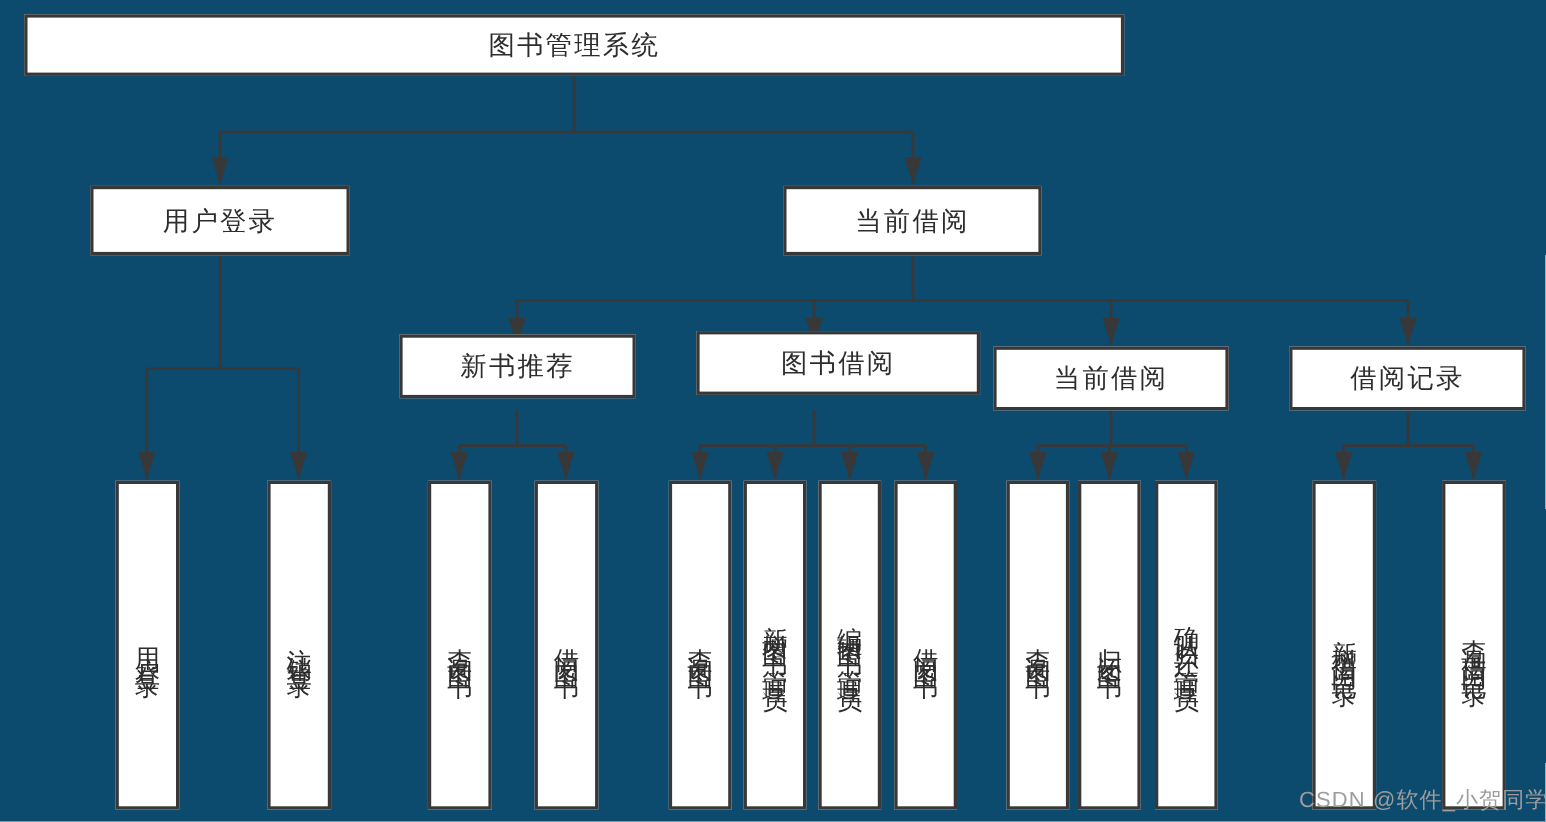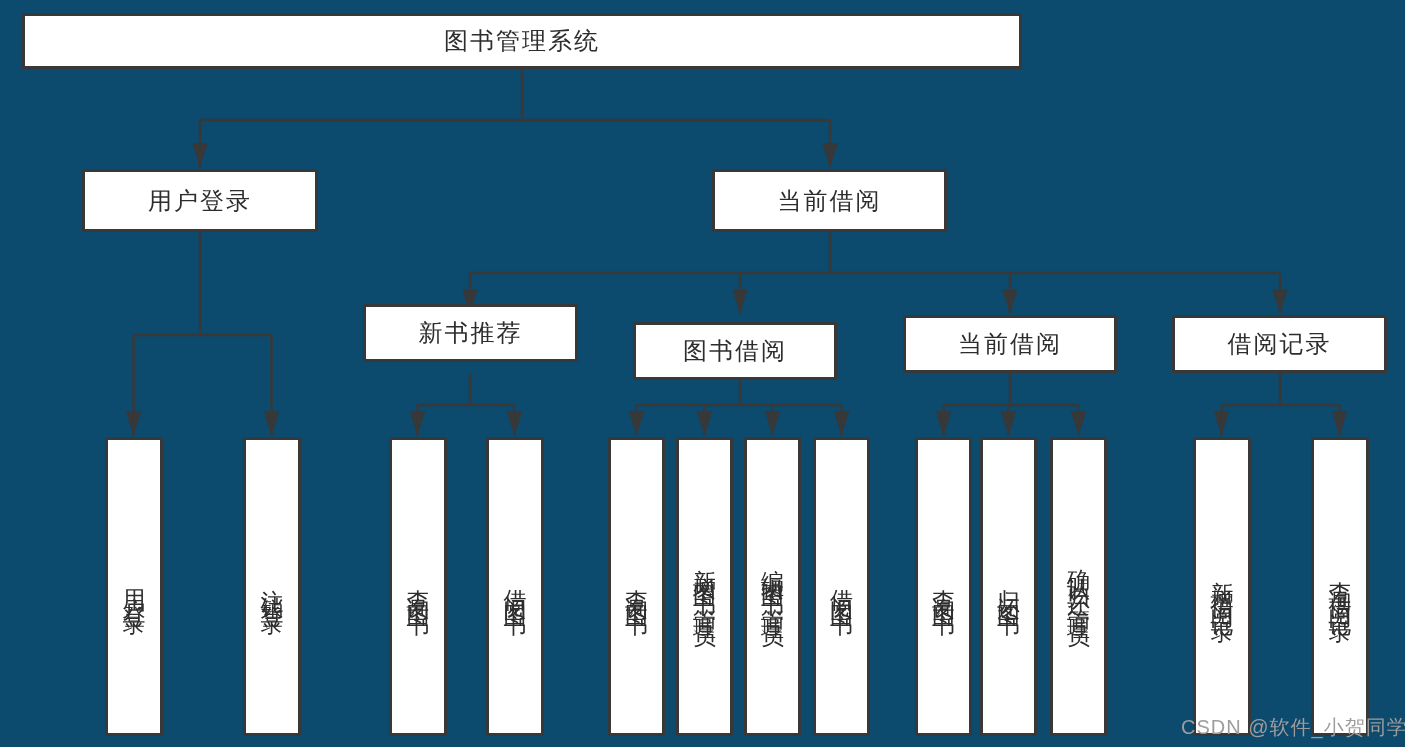--- a/index.html
+++ b/index.html
@@ -101,21 +101,21 @@
   <div class="node" style="left:82px; top:169px; width:236px; height:63px;">
     <span class="hlabel">用户登录</span>
   </div>
   <div class="node" style="left:712px; top:169px; width:235px; height:63px;">
     <span class="hlabel">当前借阅</span>
   </div>
 
   <div class="node" style="left:363px; top:304px; width:215px; height:58px;">
     <span class="hlabel">新书推荐</span>
   </div>
-  <div class="node" style="left:633px; top:322px; width:204px; height:58px;text-align:right;">
+  <div class="node" style="left:633px; top:301px; width:258px; height:58px;text-align:right;">
     <span class="hlabel">图书借阅</span>
   </div>
   <div class="node" style="left:903px; top:315px; width:214px; height:58px;">
     <span class="hlabel">当前借阅</span>
   </div>
   <div class="node" style="left:1172px; top:315px; width:215px; height:58px;">
     <span class="hlabel">借阅记录</span>
   </div>
 
   <div class="node leaf" style="left:105px; top:437px; width:58px; height:299px;">

